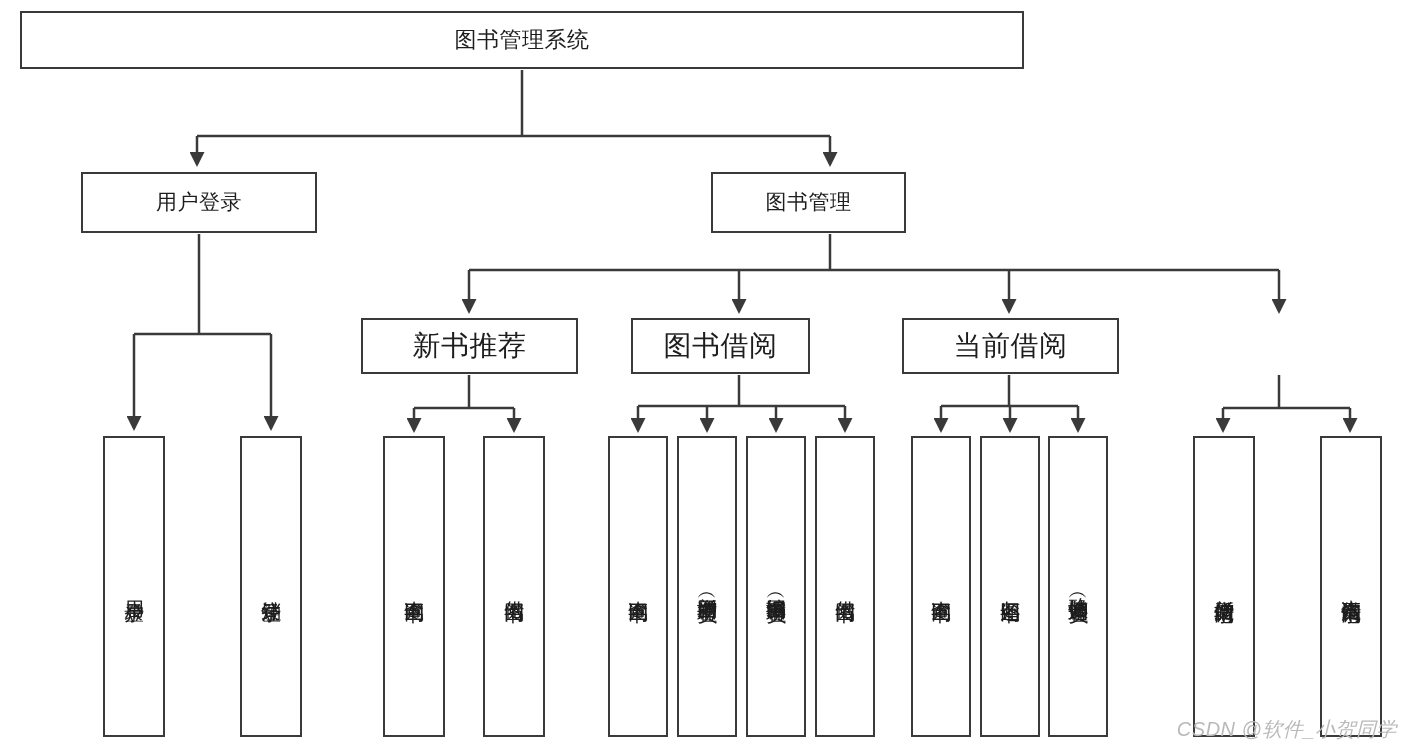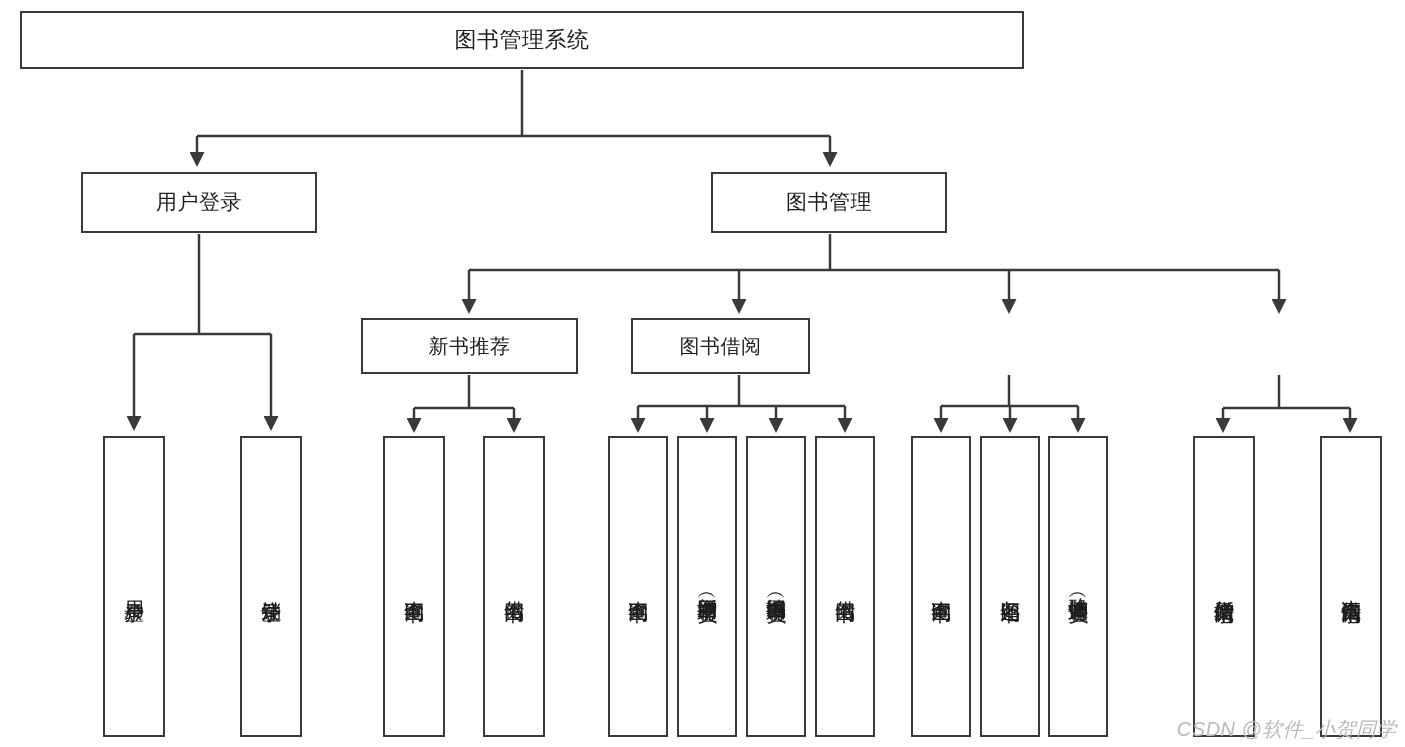--- a/index.html
+++ b/index.html
@@ -46,21 +46,21 @@
     font-size: 21px;
     line-height: 1.15;
     letter-spacing: 0.5px;
     white-space: nowrap;
     color: #1d1d1d;
     text-align: right;
   }
   
   .level1 .node-label { font-size: 22px; }
   .level2 .node-label { font-size: 21px; }
-  .level3 .node-label { font-size: 20px; }
+  .level3 .node-label { font-size: 28px; }
 
   
   .node.leaf {
     align-items: center;
     justify-content: center;
   }
   .leaf .node-label {
     writing-mode: vertical-rl;
     text-orientation: upright;
     font-size: 20px;
@@ -142,32 +142,35 @@
   </svg>
 
   <div class="node root level1" style="left:20px; top:11px; width:1004px; height:58px;">
     <span class="node-label">图书管理系统</span>
   </div>
 
   <div class="node level2" style="left:81px; top:172px; width:236px; height:61px;">
     <span class="node-label">用户登录</span>
   </div>
 
-  <div class="node level2" style="left:711px; top:172px; width:236px; height:61px;">
+  <div class="node level2" style="left:711px; top:172px; width:195px; height:61px;">
     <span class="node-label">图书管理</span>
   </div>
 
   <div class="node level3" style="left:361px; top:318px; width:217px; height:56px;">
     <span class="node-label">新书推荐</span>
   </div>
 
   <div class="node level3" style="left:631px; top:318px; width:179px; height:56px;">
     <span class="node-label">图书借阅</span>
   </div>
 
+  <div class="node level3" style="left:902px; top:318px; width:217px; height:56px;">
+    <span class="node-label">当前借阅</span>
+  </div>
 
 
   <div class="node leaf" style="left:103px; top:436px; width:62px; height:301px;">
     <span class="node-label">用户登录</span>
   </div>
 
   <div class="node leaf" style="left:240px; top:436px; width:62px; height:301px;">
     <span class="node-label">注销登录</span>
   </div>
 

